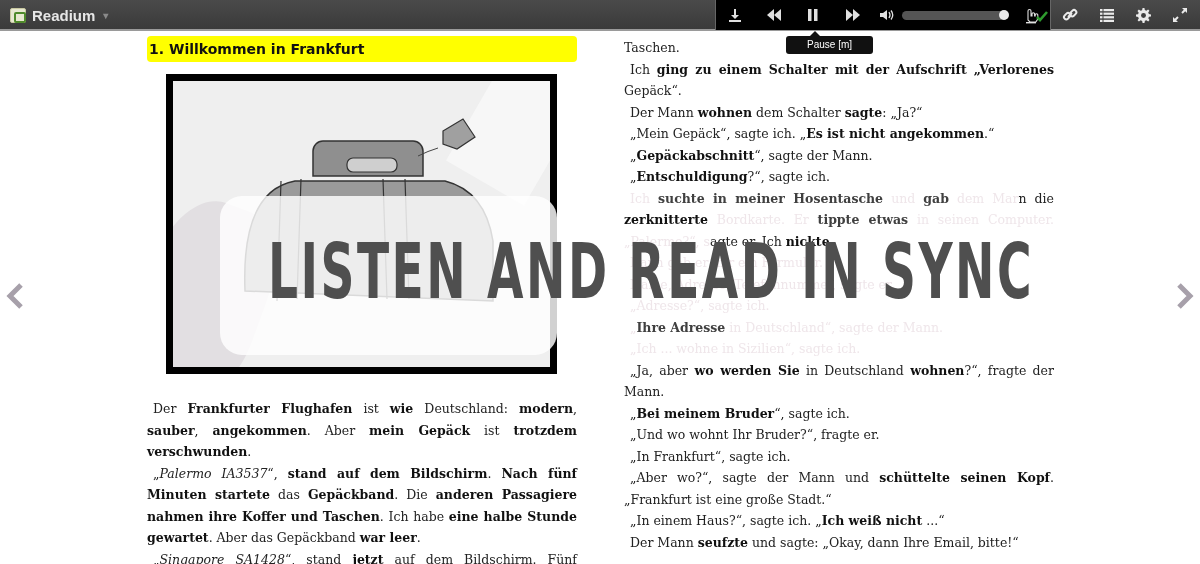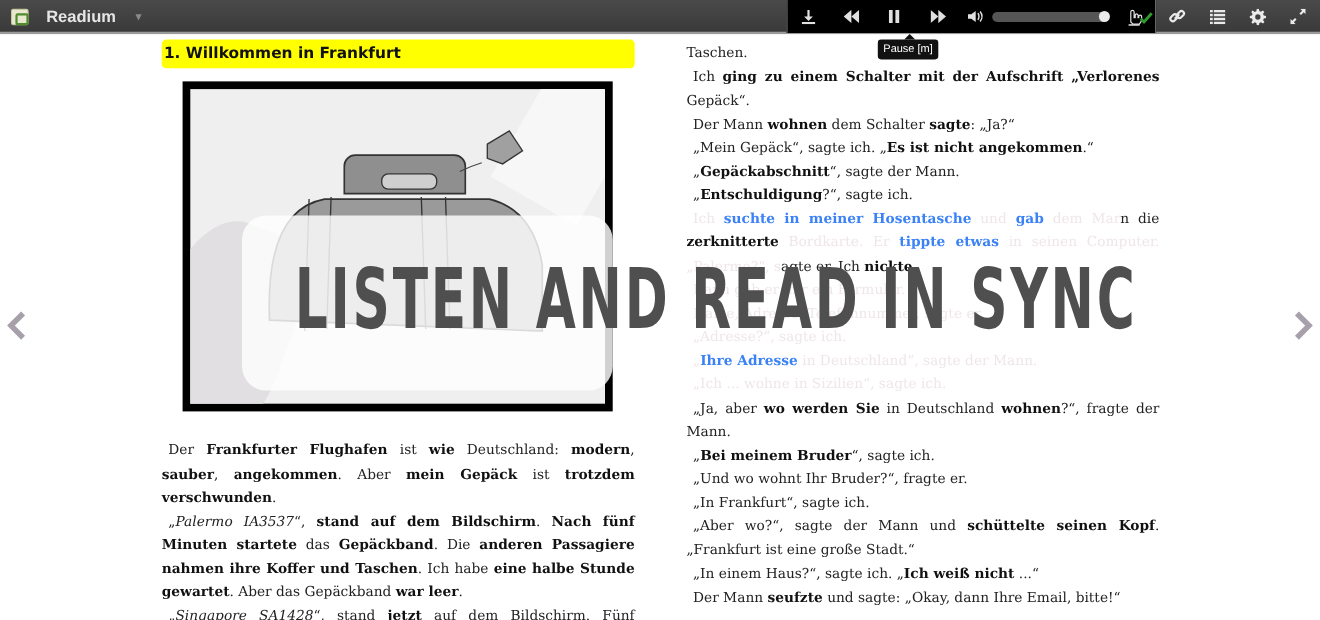--- a/index.html
+++ b/index.html
@@ -7,21 +7,21 @@
   body { position: relative; font-family: "DejaVu Serif", serif; }
 
   
   .navbar {
     position: absolute; left: 0; top: 0; width: 1200px; height: 31px;
     background: linear-gradient(#4a4a4a, #3a3a3a);
     border-bottom: 2px solid #9a9a9a;
   }
   .brand {
     position: absolute; left: 10px; top: 5px; height: 20px;
-    display: flex; align-items: center; gap: 16px;
+    display: flex; align-items: center; gap: 6px;
     color: #e6e6e6; font-family: "Liberation Sans", sans-serif; font-weight: bold; font-size: 15px;
   }
   .brand-logo {
     width: 16px; height: 15px; background: #e8e8d0; border: 1px solid #c8c8a0; border-radius: 2px;
     position: relative;
   }
   .brand-logo::after {
     content: ""; position: absolute; left: 3px; top: 3px; width: 8px; height: 7px;
     border: 2px solid #4f8a2b; border-radius: 2px;
   }
@@ -39,23 +39,23 @@
   }
   .slider-knob {
     position: absolute; right: -1px; top: -1px; width: 10px; height: 10px; border-radius: 50%; background: #eaeaea;
   }
 
   .nav-right-btn { position: absolute; top: 0; height: 30px; width: 34px; display: flex; align-items: center; justify-content: center; }
   .nav-right-btn svg { fill: #eaeaea; }
 
   
   .tooltip {
-    position: absolute; left: 786px; top: 36px; height: 18px; padding: 0 5px;
+    position: absolute; left: 786px; top: 36px; height: 18px; padding: 0 21px;
     background: #111; color: #fff; border-radius: 3px;
-    font-family: "Liberation Sans", sans-serif; font-size: 10px; line-height: 18px; margin-left: 12px;
+    font-family: "Liberation Sans", sans-serif; font-size: 10px; line-height: 18px;
   }
   .tooltip::before {
     content: ""; position: absolute; left: 24px; top: -5px;
     border-left: 5px solid transparent; border-right: 5px solid transparent; border-bottom: 5px solid #111;
   }
 
   
   .col { position: absolute; top: 36px; font-size: 12.5px; color: #222; line-height: 21.5px; text-align: justify; }
   .col-left { left: 147px; width: 430px; }
   .col-right { left: 624px; width: 430px; top: 37px; }
@@ -69,21 +69,21 @@
     text-indent: 0 !important; margin-bottom: 12px; text-align: left;
   }
   .illustration {
     position: relative; width: 391px; height: 300px; margin: 0 0 24px 19px;
     border: 7px solid #000; background: #efefef; overflow: hidden;
   }
   .ill-left-shade { position: absolute; left: -30px; top: 120px; width: 120px; height: 200px; background: #e2dfe2; border-radius: 40%; transform: rotate(20deg); }
   .ill-right-shade { position: absolute; right: -10px; top: -10px; width: 90px; height: 120px; background: #f7f7f7; transform: rotate(30deg); }
 
   .faded { color: #efe6ea; }
-  .faded b { color: #3b82f6; }
+  .faded b { color: #404040; }
 
   
   .overlay-box {
     position: absolute; left: 220px; top: 196px; width: 337px; height: 159px;
     background: rgba(255,255,255,0.82); border-radius: 22px;
   }
   .overlay-text {
     position: absolute; left: 268px; top: 232px; width: 680px; height: 80px;
     font-family: "DejaVu Sans", sans-serif; font-size: 76px; line-height: 80px; color: #4f4f4f;
     letter-spacing: 4px; transform: scaleX(0.62); transform-origin: left top; white-space: nowrap;

